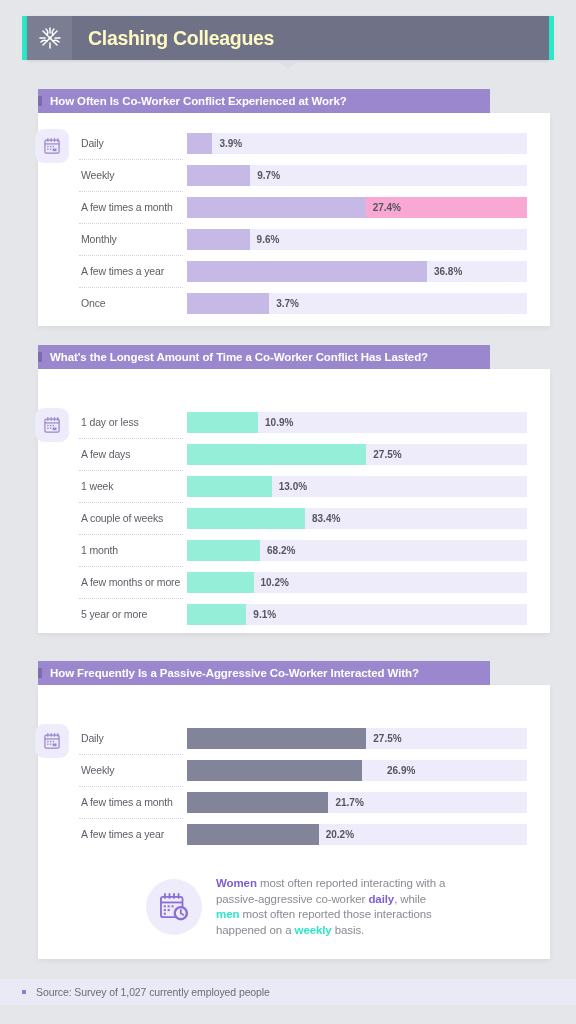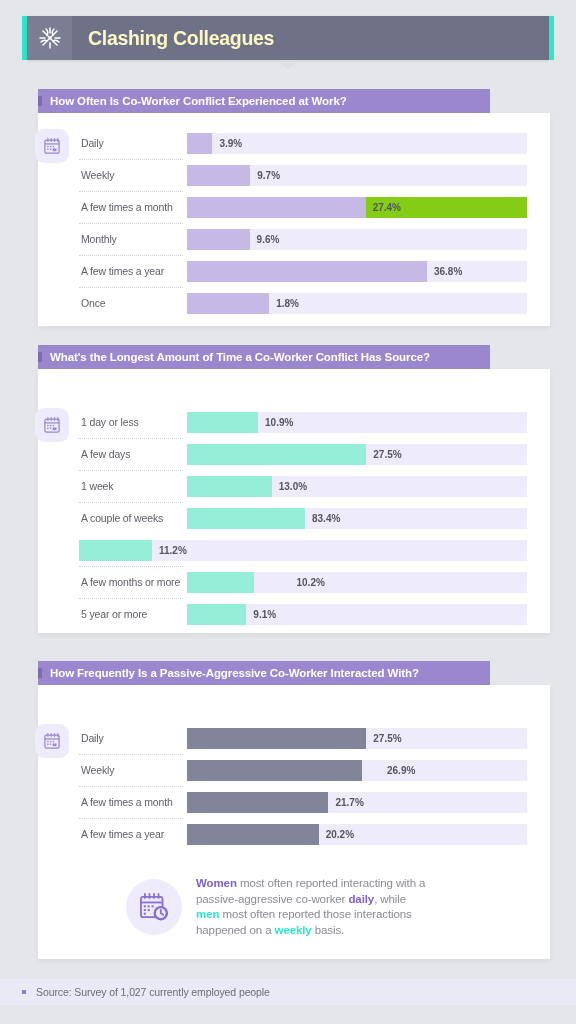--- a/index.html
+++ b/index.html
@@ -259,21 +259,21 @@
           </div>
           <div class="row">
             <div class="row-label">Weekly</div>
             <div class="track" style="background: rgb(238, 236, 250);">
               <div class="bar" style="width: 63.244px; background: rgb(198, 185, 229);"></div>
               <div class="bar-val" style="left: 63.244px;">9.7%</div>
             </div>
           </div>
           <div class="row">
             <div class="row-label">A few times a month</div>
-            <div class="track" style="background: #84cc16; padding-left: 32px;">
+            <div class="track" style="background: #f9a8d4; padding-left: 32px;">
               <div class="bar" style="width: 178.648px; background: rgb(198, 185, 229);"></div>
               <div class="bar-val" style="left: 178.648px;">27.4%</div>
             </div>
           </div>
           <div class="row">
             <div class="row-label">Monthly</div>
             <div class="track" style="background: rgb(238, 236, 250);">
               <div class="bar" style="width: 62.592px; background: rgb(198, 185, 229);"></div>
               <div class="bar-val" style="left: 62.592px;">9.6%</div>
             </div>
@@ -282,30 +282,30 @@
             <div class="row-label">A few times a year</div>
             <div class="track" style="background: rgb(238, 236, 250);">
               <div class="bar" style="width: 239.936px; background: rgb(198, 185, 229);"></div>
               <div class="bar-val" style="left: 239.936px;">36.8%</div>
             </div>
           </div>
           <div class="row">
             <div class="row-label">Once</div>
             <div class="track" style="background: rgb(238, 236, 250);">
               <div class="bar" style="width: 82.152px; background: rgb(198, 185, 229);"></div>
-              <div class="bar-val" style="left: 82.152px;">1.8%</div>
+              <div class="bar-val" style="left: 82.152px;">3.7%</div>
             </div>
           </div>
         </div>
       </div>
     </div>
     <div class="section" style="position: absolute; left: 38px; top: 345px; width: 512px;">
       <div class="sec-header" style="width: 452px;">
         <div class="sec-header-notch"></div>
-        <span>What's the Longest Amount of Time a Co-Worker Conflict Has Source?</span>
+        <span>What's the Longest Amount of Time a Co-Worker Conflict Has Lasted?</span>
       </div>
       <div class="sec-card" style="width: 512px; height: 264px; position: relative;">
         <div class="cal-badge" style="left: -3px; top: 39px;">
           <svg width="20" height="20" viewBox="0 0 24 24" fill="none" stroke="#9b87ce" stroke-width="1.5">
             <rect x="3.5" y="5" width="17" height="15.5" rx="1.6"></rect>
             <path d="M3.5 9.5 H20.5"></path>
             <path d="M7 3.2 V6.4 M11 3.2 V6.4 M15 3.2 V6.4 M19 3.2 V6.4" stroke-linecap="round"></path>
             <rect x="6.2" y="11.8" width="1.7" height="1.7" fill="#9b87ce" stroke="none"></rect>
             <rect x="9.5" y="11.8" width="1.7" height="1.7" fill="#9b87ce" stroke="none"></rect>
             <rect x="12.8" y="11.8" width="1.7" height="1.7" fill="#9b87ce" stroke="none"></rect>
@@ -337,30 +337,31 @@
             </div>
           </div>
           <div class="row">
             <div class="row-label">A couple of weeks</div>
             <div class="track" style="background: rgb(238, 236, 250);">
               <div class="bar" style="width: 118.012px; background: rgb(148, 238, 216);"></div>
               <div class="bar-val" style="left: 118.012px;">83.4%</div>
             </div>
           </div>
           <div class="row">
+            <div class="row-label">1 month</div>
             <div class="track" style="background: rgb(238, 236, 250);">
               <div class="bar" style="width: 73.024px; background: rgb(148, 238, 216);"></div>
-              <div class="bar-val" style="left: 73.024px;">11.2%</div>
+              <div class="bar-val" style="left: 73.024px;">68.2%</div>
             </div>
           </div>
           <div class="row">
             <div class="row-label">A few months or more</div>
             <div class="track" style="background: rgb(238, 236, 250);">
               <div class="bar" style="width: 66.504px; background: rgb(148, 238, 216);"></div>
-              <div class="bar-val" style="left: 66.504px; margin-left: 36px;">10.2%</div>
+              <div class="bar-val" style="left: 66.504px;">10.2%</div>
             </div>
           </div>
           <div class="row">
             <div class="row-label">5 year or more</div>
             <div class="track" style="background: rgb(238, 236, 250); padding-left: 20px;">
               <div class="bar" style="width: 59.332px; background: rgb(148, 238, 216);"></div>
               <div class="bar-val" style="left: 59.332px;">9.1%</div>
             </div>
           </div>
         </div>
@@ -408,21 +409,21 @@
             </div>
           </div>
           <div class="row">
             <div class="row-label">A few times a year</div>
             <div class="track" style="background: rgb(238, 236, 250); padding-left: 7px;">
               <div class="bar" style="width: 131.704px; background: rgb(130, 132, 154);"></div>
               <div class="bar-val" style="left: 131.704px;">20.2%</div>
             </div>
           </div>
         </div>
-        <div class="callout" style="position: absolute; left: 88px; top: 185px; align-items: center;">
+        <div class="callout" style="position: absolute; left: 108px; top: 185px; align-items: center;">
           <div class="callout-icon">
             <svg width="34" height="34" viewBox="0 0 30 30" fill="none" stroke="#8a6fd6" stroke-width="1.6">
               <rect x="3.5" y="6" width="19" height="18" rx="1.8"></rect>
               <path d="M3.5 11 H22.5"></path>
               <path d="M7 3.5 V7 M11 3.5 V7 M15 3.5 V7 M19 3.5 V7" stroke-linecap="round"></path>
               <rect x="6" y="13.5" width="1.8" height="1.8" fill="#8a6fd6" stroke="none"></rect>
               <rect x="9.4" y="13.5" width="1.8" height="1.8" fill="#8a6fd6" stroke="none"></rect>
               <rect x="12.8" y="13.5" width="1.8" height="1.8" fill="#8a6fd6" stroke="none"></rect>
               <rect x="6" y="16.8" width="1.8" height="1.8" fill="#8a6fd6" stroke="none"></rect>
               <rect x="9.4" y="16.8" width="1.8" height="1.8" fill="#8a6fd6" stroke="none"></rect>

